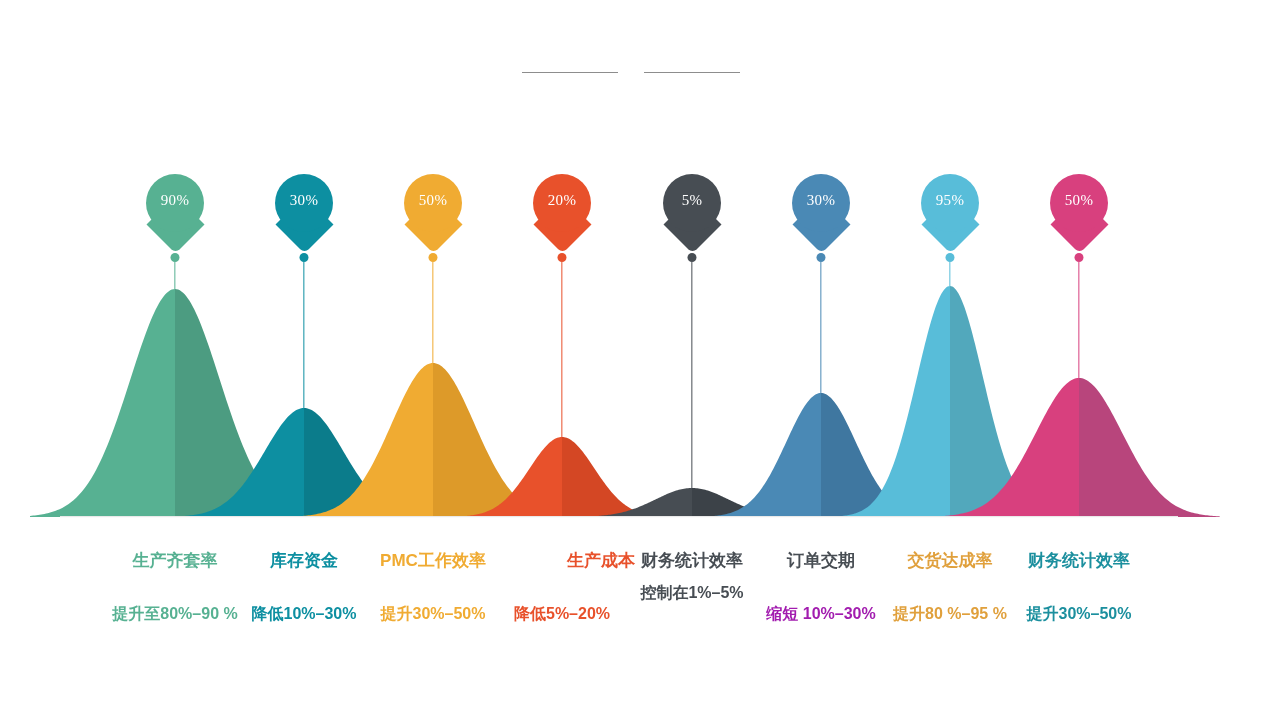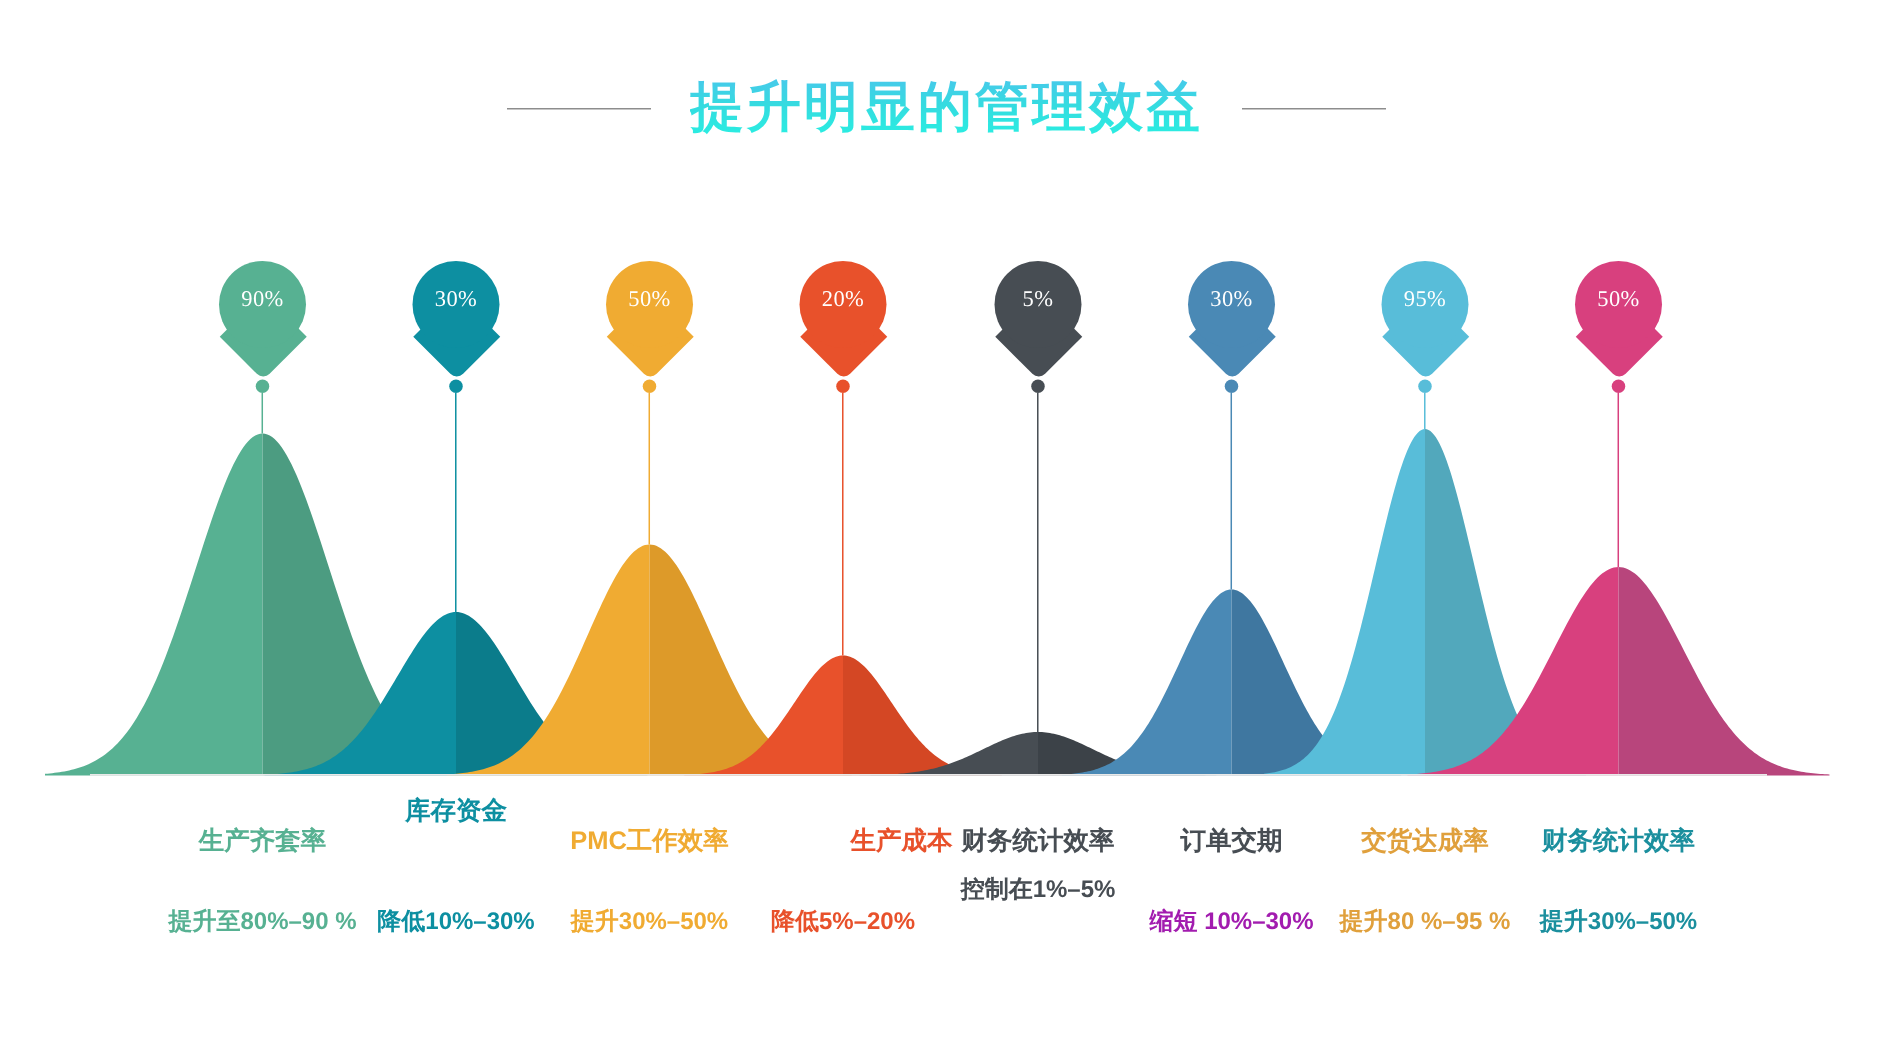--- a/index.html
+++ b/index.html
@@ -76,21 +76,20 @@
     position:absolute; text-align:center;
     font-size:16px; font-weight:bold; white-space:nowrap;
     transform:translateX(-50%);
   }
 </style>
 </head>
 <body>
 
 <div id="title-bar">
   <div class="title-rule"></div>
-  <div id="page-title">提升明显的管理效益</div>
   <div class="title-rule"></div>
 </div>
 
 <div id="chart-stage">
   <svg id="curves-svg" width="1262" height="708">
       <g>
         <path d="M 30.00 517 L 30.00 515.89 L 31.61 515.75 L 33.22 515.59 L 34.83 515.42 L 36.44 515.23 L 38.06 515.02 L 39.67 514.79 L 41.28 514.53 L 42.89 514.25 L 44.50 513.94 L 46.11 513.60 L 47.72 513.22 L 49.33 512.81 L 50.94 512.36 L 52.56 511.87 L 54.17 511.34 L 55.78 510.76 L 57.39 510.12 L 59.00 509.44 L 60.61 508.69 L 62.22 507.89 L 63.83 507.01 L 65.44 506.07 L 67.06 505.06 L 68.67 503.97 L 70.28 502.80 L 71.89 501.54 L 73.50 500.20 L 75.11 498.76 L 76.72 497.22 L 78.33 495.59 L 79.94 493.84 L 81.56 491.99 L 83.17 490.03 L 84.78 487.95 L 86.39 485.76 L 88.00 483.44 L 89.61 480.99 L 91.22 478.42 L 92.83 475.72 L 94.44 472.89 L 96.06 469.92 L 97.67 466.82 L 99.28 463.59 L 100.89 460.23 L 102.50 456.73 L 104.11 453.10 L 105.72 449.34 L 107.33 445.45 L 108.94 441.44 L 110.56 437.31 L 112.17 433.07 L 113.78 428.71 L 115.39 424.25 L 117.00 419.70 L 118.61 415.05 L 120.22 410.32 L 121.83 405.52 L 123.44 400.66 L 125.06 395.74 L 126.67 390.78 L 128.28 385.79 L 129.89 380.79 L 131.50 375.77 L 133.11 370.77 L 134.72 365.79 L 136.33 360.84 L 137.94 355.94 L 139.56 351.11 L 141.17 346.35 L 142.78 341.69 L 144.39 337.14 L 146.00 332.72 L 147.61 328.43 L 149.22 324.30 L 150.83 320.33 L 152.44 316.55 L 154.06 312.96 L 155.67 309.58 L 157.28 306.42 L 158.89 303.50 L 160.50 300.82 L 162.11 298.39 L 163.72 296.22 L 165.33 294.33 L 166.94 292.71 L 168.56 291.38 L 170.17 290.34 L 171.78 289.60 L 173.39 289.15 L 175.00 289.00 L 175.00 517 Z" fill="#57b192"></path>
         <path d="M 175.00 517 L 175.00 289.00 L 176.61 289.15 L 178.22 289.60 L 179.83 290.34 L 181.44 291.38 L 183.06 292.71 L 184.67 294.33 L 186.28 296.22 L 187.89 298.39 L 189.50 300.82 L 191.11 303.50 L 192.72 306.42 L 194.33 309.58 L 195.94 312.96 L 197.56 316.55 L 199.17 320.33 L 200.78 324.30 L 202.39 328.43 L 204.00 332.72 L 205.61 337.14 L 207.22 341.69 L 208.83 346.35 L 210.44 351.11 L 212.06 355.94 L 213.67 360.84 L 215.28 365.79 L 216.89 370.77 L 218.50 375.77 L 220.11 380.79 L 221.72 385.79 L 223.33 390.78 L 224.94 395.74 L 226.56 400.66 L 228.17 405.52 L 229.78 410.32 L 231.39 415.05 L 233.00 419.70 L 234.61 424.25 L 236.22 428.71 L 237.83 433.07 L 239.44 437.31 L 241.06 441.44 L 242.67 445.45 L 244.28 449.34 L 245.89 453.10 L 247.50 456.73 L 249.11 460.23 L 250.72 463.59 L 252.33 466.82 L 253.94 469.92 L 255.56 472.89 L 257.17 475.72 L 258.78 478.42 L 260.39 480.99 L 262.00 483.44 L 263.61 485.76 L 265.22 487.95 L 266.83 490.03 L 268.44 491.99 L 270.06 493.84 L 271.67 495.59 L 273.28 497.22 L 274.89 498.76 L 276.50 500.20 L 278.11 501.54 L 279.72 502.80 L 281.33 503.97 L 282.94 505.06 L 284.56 506.07 L 286.17 507.01 L 287.78 507.89 L 289.39 508.69 L 291.00 509.44 L 292.61 510.12 L 294.22 510.76 L 295.83 511.34 L 297.44 511.87 L 299.06 512.36 L 300.67 512.81 L 302.28 513.22 L 303.89 513.60 L 305.50 513.94 L 307.11 514.25 L 308.72 514.53 L 310.33 514.79 L 311.94 515.02 L 313.56 515.23 L 315.17 515.42 L 316.78 515.59 L 318.39 515.75 L 320.00 515.89 L 320.00 517 Z" fill="#4c9c81"></path>
       </g>
       <g>
@@ -177,21 +176,21 @@
       <div class="stem-dot" style="left: 1079px; top: 253px; background: rgb(216, 64, 126);"></div>
       <div class="balloon" style="left: 1079px; top: 174px;">
         <div class="balloon-tip" style="background: rgb(216, 64, 126);"></div>
         <div class="balloon-shape" style="background: rgb(216, 64, 126);"></div>
         <div class="balloon-label">50%</div>
       </div>
     </div>
   <div id="legend-layer">
       <div class="legend-name" style="left: 175px; top: 549px; color: rgb(87, 177, 146);">生产齐套率</div>
       <div class="legend-detail" style="left: 175px; top: 604px; color: rgb(87, 177, 146);">提升至80%–90 %</div>
-      <div class="legend-name" style="left: 304px; top: 529px; color: rgb(13, 143, 161);">库存资金</div>
+      <div class="legend-name" style="left: 304px; top: 549px; color: rgb(13, 143, 161);">库存资金</div>
       <div class="legend-detail" style="left: 304px; top: 604px; color: rgb(13, 143, 161);">降低10%–30%</div>
       <div class="legend-name" style="left: 433px; top: 549px; color: rgb(240, 171, 50);">PMC工作效率</div>
       <div class="legend-detail" style="left: 433px; top: 604px; color: rgb(240, 171, 50);">提升30%–50%</div>
       <div class="legend-name" style="left: 562px; top: 549px; color: rgb(232, 81, 43); margin-left: 39px;">生产成本</div>
       <div class="legend-detail" style="left: 562px; top: 604px; color: rgb(232, 81, 43);">降低5%–20%</div>
       <div class="legend-name" style="left: 692px; top: 549px; color: rgb(71, 77, 83);">财务统计效率</div>
       <div class="legend-detail" style="left: 692px; top: 583px; color: rgb(71, 77, 83); text-align: right;">控制在1%–5%</div>
       <div class="legend-name" style="left: 821px; top: 549px; color: rgb(71, 77, 83);">订单交期</div>
       <div class="legend-detail" style="left: 821px; top: 604px; color: #a21caf;">缩短 10%–30%</div>
       <div class="legend-name" style="left: 950px; top: 549px; color: rgb(224, 160, 60);">交货达成率</div>

